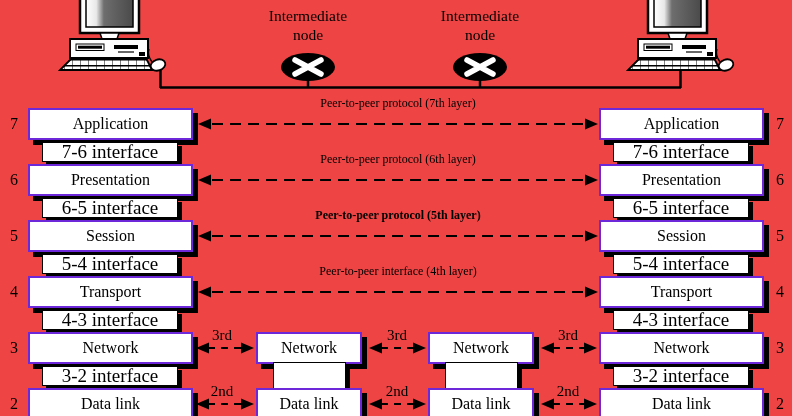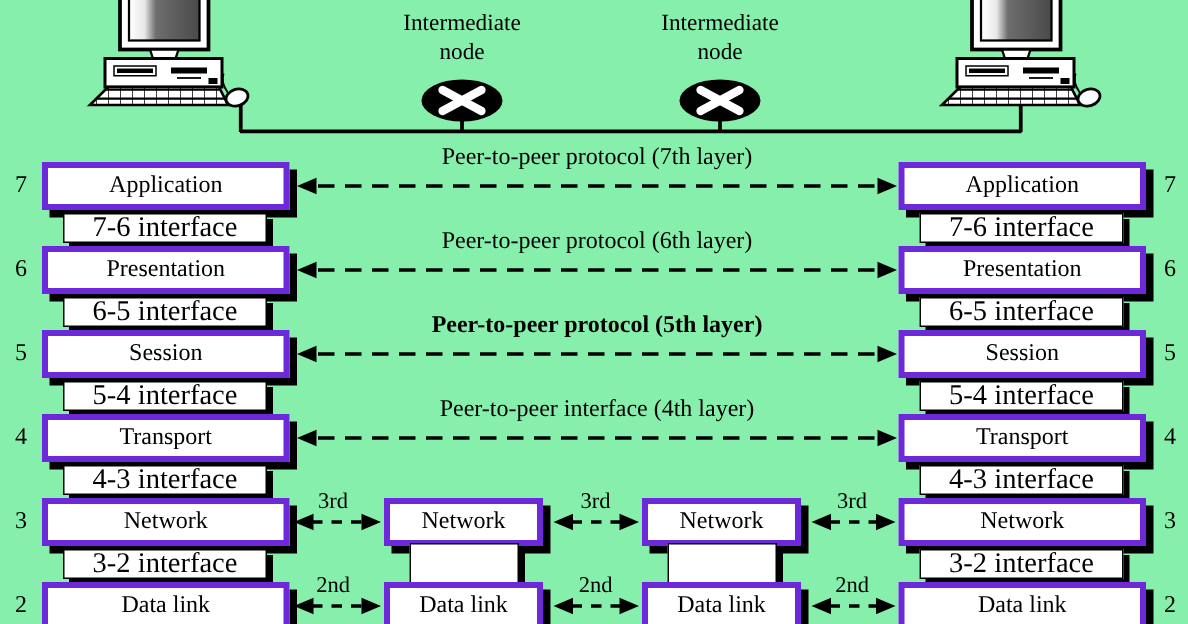--- a/index.html
+++ b/index.html
@@ -1,40 +1,40 @@
 <!DOCTYPE html>
 <html><head>
 <meta charset="utf-8">
 <style>
   html,body{margin:0;padding:0;background:#fff;}
   #stage{
-    position:relative;width:792px;height:416px;background:#86efac;
+    position:relative;width:792px;height:416px;background:#ef4444;
     overflow:hidden;font-family:"Liberation Serif","DejaVu Serif",serif;color:#000;
   }
   #art{position:absolute;left:0;top:0;z-index:0;}
   .box{
-    position:absolute;box-sizing:border-box;background:#fff;border:4px solid #6d28d9;
+    position:absolute;box-sizing:border-box;background:#fff;border:2px solid #6d28d9;
     box-shadow:5px 5px 0 #000;display:flex;align-items:center;justify-content:center;
     font-size:16px;z-index:2;white-space:nowrap;
   }
   .iface{
     position:absolute;box-sizing:border-box;background:#fff;border:1.5px solid #000;
     box-shadow:4px 4px 0 #000;display:flex;align-items:center;justify-content:center;
     font-size:19px;z-index:2;white-space:nowrap;
   }
   .stub{
     position:absolute;box-sizing:border-box;background:#fff;border:1.5px solid #000;
     box-shadow:4px 4px 0 #000;z-index:2;
   }
   .num{
     position:absolute;width:24px;height:32px;display:flex;align-items:center;
     justify-content:center;font-size:16px;z-index:2;
   }
   .peer-label{
-    position:absolute;transform:translateX(-50%);font-size:16px;white-space:nowrap;z-index:3;
+    position:absolute;transform:translateX(-50%);font-size:12px;white-space:nowrap;z-index:3;
   }
   .hop-label{
     position:absolute;transform:translate(-50%,-50%);font-size:15px;white-space:nowrap;z-index:3;
   }
   .node-label{
     position:absolute;transform:translateX(-50%);text-align:center;font-size:15.5px;
     line-height:19px;white-space:nowrap;z-index:3;
   }
 </style>
 </head>

